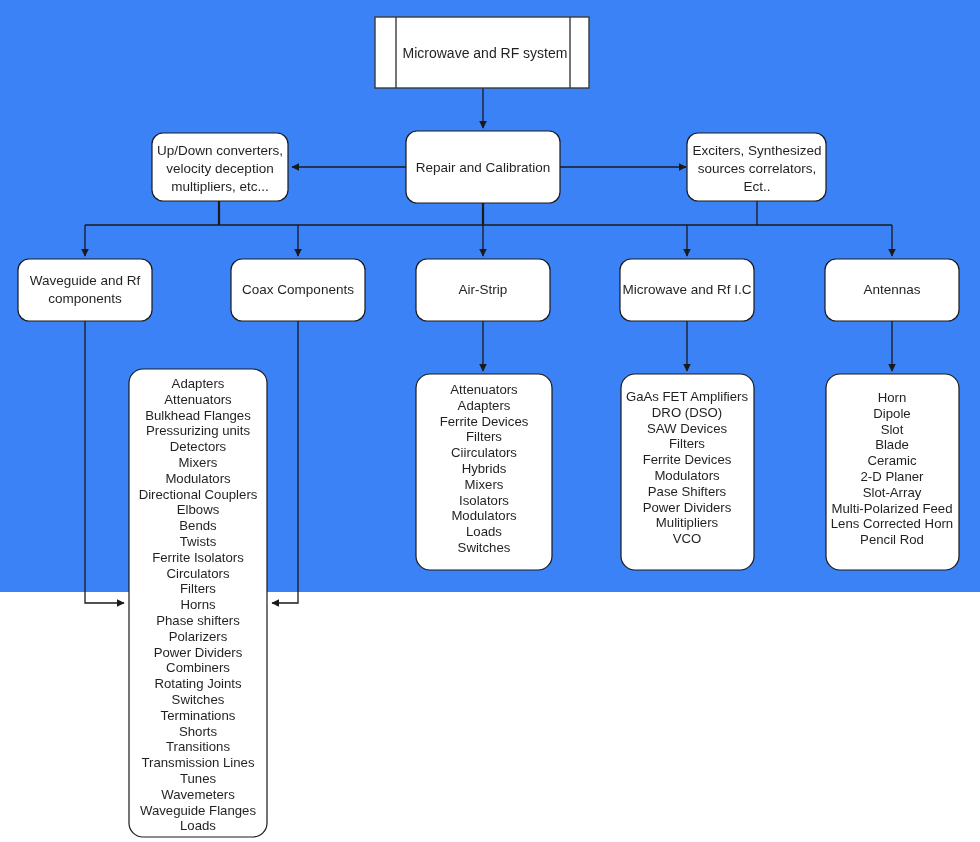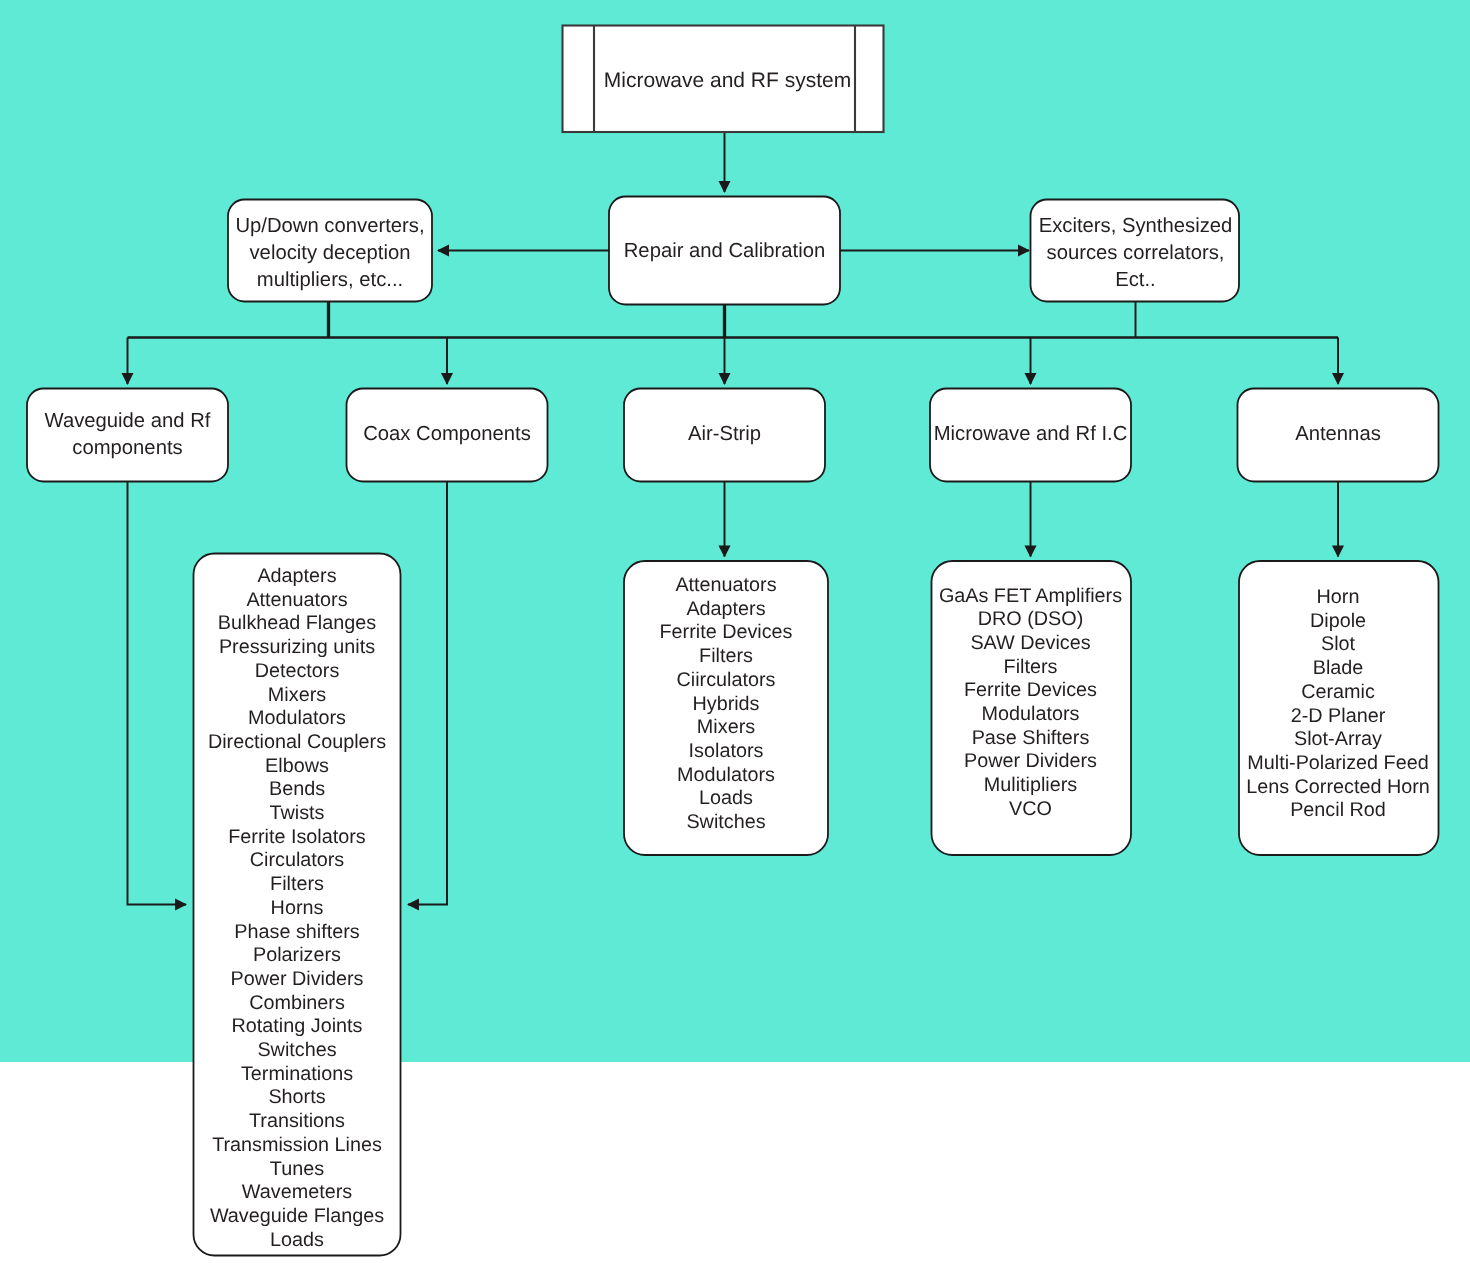--- a/index.html
+++ b/index.html
@@ -9,22 +9,22 @@
   }
   body {
     width: 980px;
     height: 842px;
     font-family: "Liberation Sans", sans-serif;
     overflow: hidden;
   }
   #diagram-root {
     position: relative;
     width: 980px;
-    height: 708px;
-    background: #5eead4;
+    height: 592px;
+    background: #3b82f6;
   }
   svg.diagram {
     display: block;
     width: 980px;
     height: 842px;
   }
   .node-shape {
     fill: #ffffff;
     stroke: #1a1a1a;
     stroke-width: 1.2;

